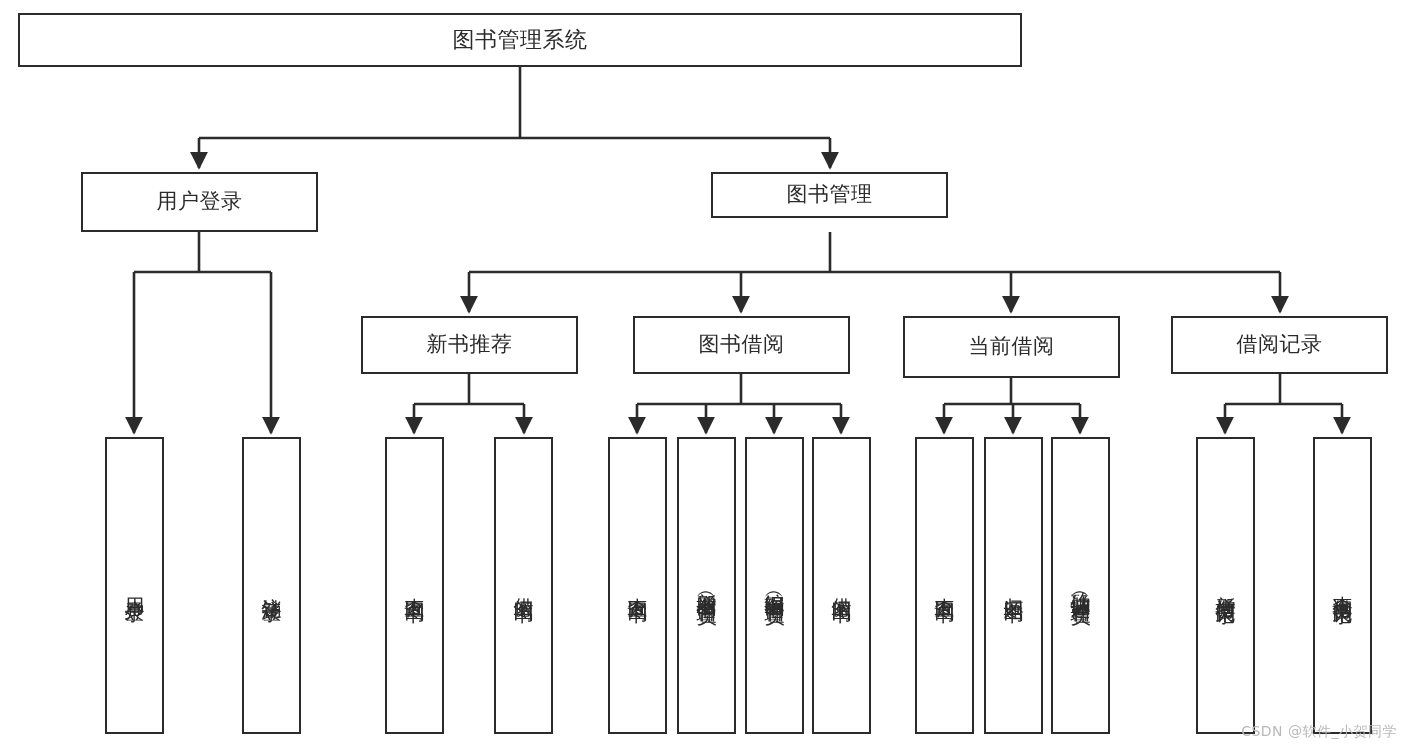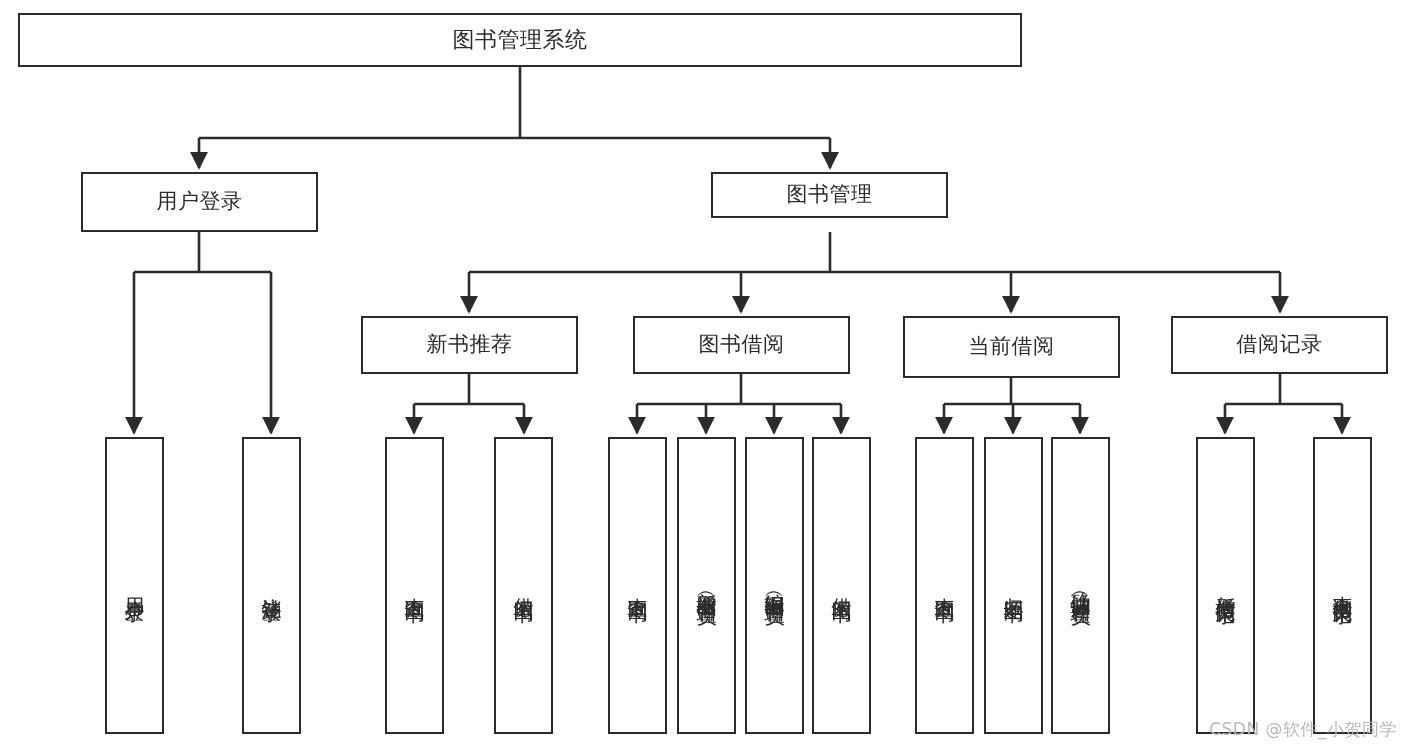--- a/index.html
+++ b/index.html
@@ -54,21 +54,21 @@
   }
   .node.vert .vtext {
     writing-mode: vertical-rl;
     text-orientation: upright;
     text-align: center;
   }
   .watermark {
     position: absolute;
     right: 8px;
     bottom: 6px;
-    font-size: 17px;
+    font-size: 14px;
     color: #b9b9b9;
     white-space: nowrap;
     letter-spacing: 0.5px;
   }
 </style>
 </head>
 <body>
 
 <div id="canvas">
 

